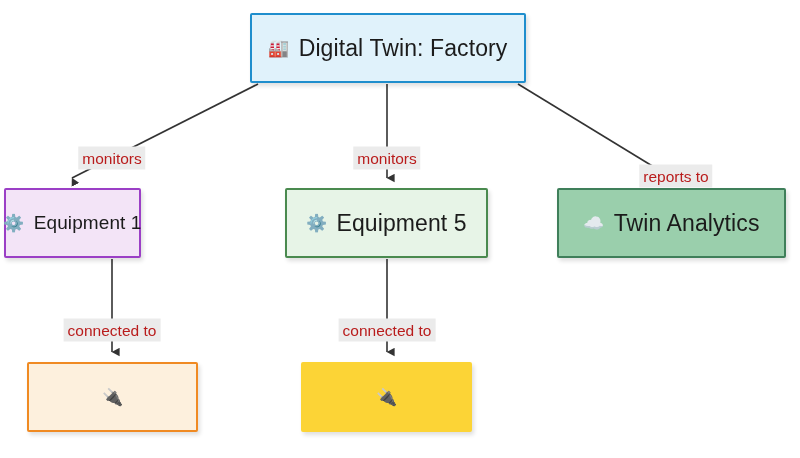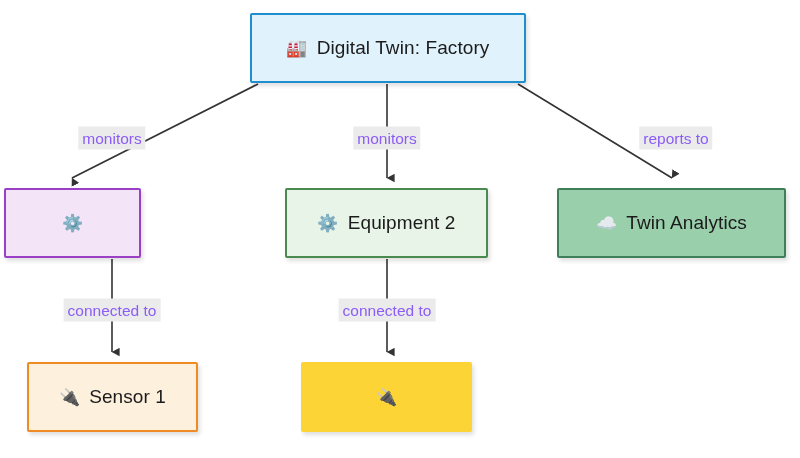--- a/index.html
+++ b/index.html
@@ -37,34 +37,35 @@
     gap: 9px;
     border-radius: 2px;
     box-shadow: 2px 3px 4px rgba(0,0,0,0.13);
   }
   .node-icon {
     font-size: 17px;
     line-height: 1;
     display: inline-block;
   }
   .node-label {
-    font-size: 19px;
+    font-size: 23px;
     color: #1b1b1b;
     white-space: nowrap;
     letter-spacing: 0.1px;
   }
   .edge-label {
     position: absolute;
     background: #ebebeb;
-    color: #8b5cf6;
+    color: #b91c1c;
     font-size: 15.5px;
     line-height: 19px;
     padding: 2px 4px;
     white-space: nowrap;
     transform: translate(-50%, -50%);
+    margin-top: 20px;
   }
   
   #node-root      { left: 250px; top: 13px;  width: 276px; height: 70px;
                     background: #e0f2fb; border: 2px solid #1f8ecd; }
   #node-equip1    { left: 4px;   top: 188px; width: 137px; height: 70px;
                     background: #f3e4f7; border: 2px solid #9b3fc6; }
   #node-equip2    { left: 285px; top: 188px; width: 203px; height: 70px;
                     background: #e7f4e7; border: 2px solid #4a8a4f; }
   #node-cloud     { left: 557px; top: 188px; width: 229px; height: 70px;
                     background: #9acfac; border: 2px solid #3f7f5a; }
@@ -98,44 +99,44 @@
     <path d="M 387 259 L 387 352" fill="none" stroke="#333333" stroke-width="1.6" marker-end="url(#arrowhead)"></path>
   </svg>
 
   <div class="node" id="node-root">
     <span class="node-icon">🏭</span>
     <span class="node-label">Digital Twin: Factory</span>
   </div>
 
   <div class="node" id="node-equip1">
     <span class="node-icon">⚙️</span>
+    <span class="node-label">Equipment 1</span>
   </div>
 
   <div class="node" id="node-equip2">
     <span class="node-icon">⚙️</span>
-    <span class="node-label">Equipment 2</span>
+    <span class="node-label">Equipment 5</span>
   </div>
 
   <div class="node" id="node-cloud">
     <span class="node-icon">☁️</span>
     <span class="node-label">Twin Analytics</span>
   </div>
 
   <div class="node" id="node-sensor1">
     <span class="node-icon">🔌</span>
-    <span class="node-label">Sensor 1</span>
   </div>
 
   <div class="node" id="node-sensor2">
     <span class="node-icon">🔌</span>
   </div>
 
   <div class="edge-label" style="left:112px; top:138px;">monitors</div>
 
   <div class="edge-label" style="left:387px; top:138px;">monitors</div>
 
-  <div class="edge-label" style="left:676px; top:138px;">reports to</div>
+  <div class="edge-label" style="left:676px; top:156px;">reports to</div>
 
   <div class="edge-label" style="left:112px; top:310px;">connected to</div>
 
   <div class="edge-label" style="left:387px; top:310px;">connected to</div>
 
 </div>
 
 </body></html>

